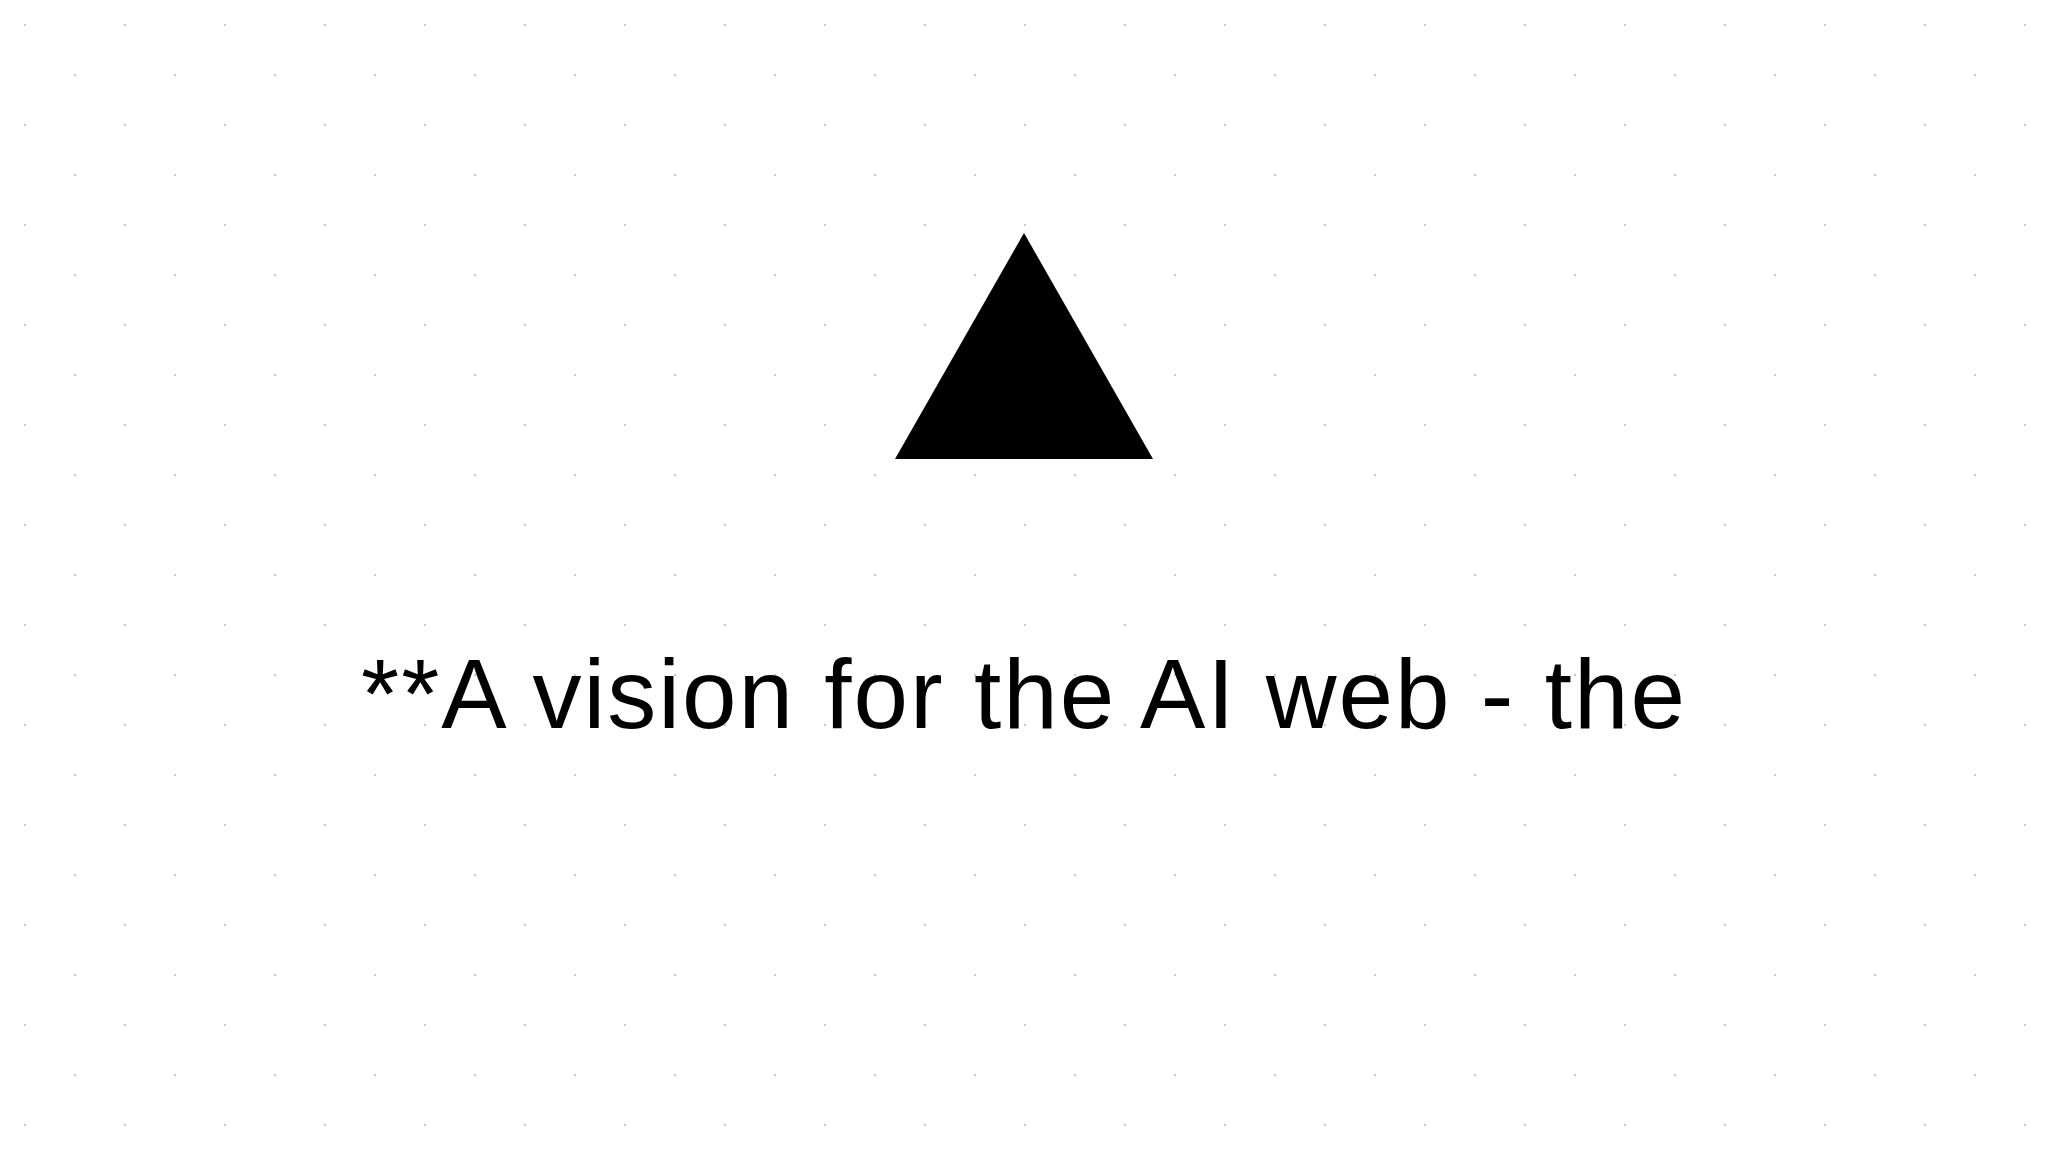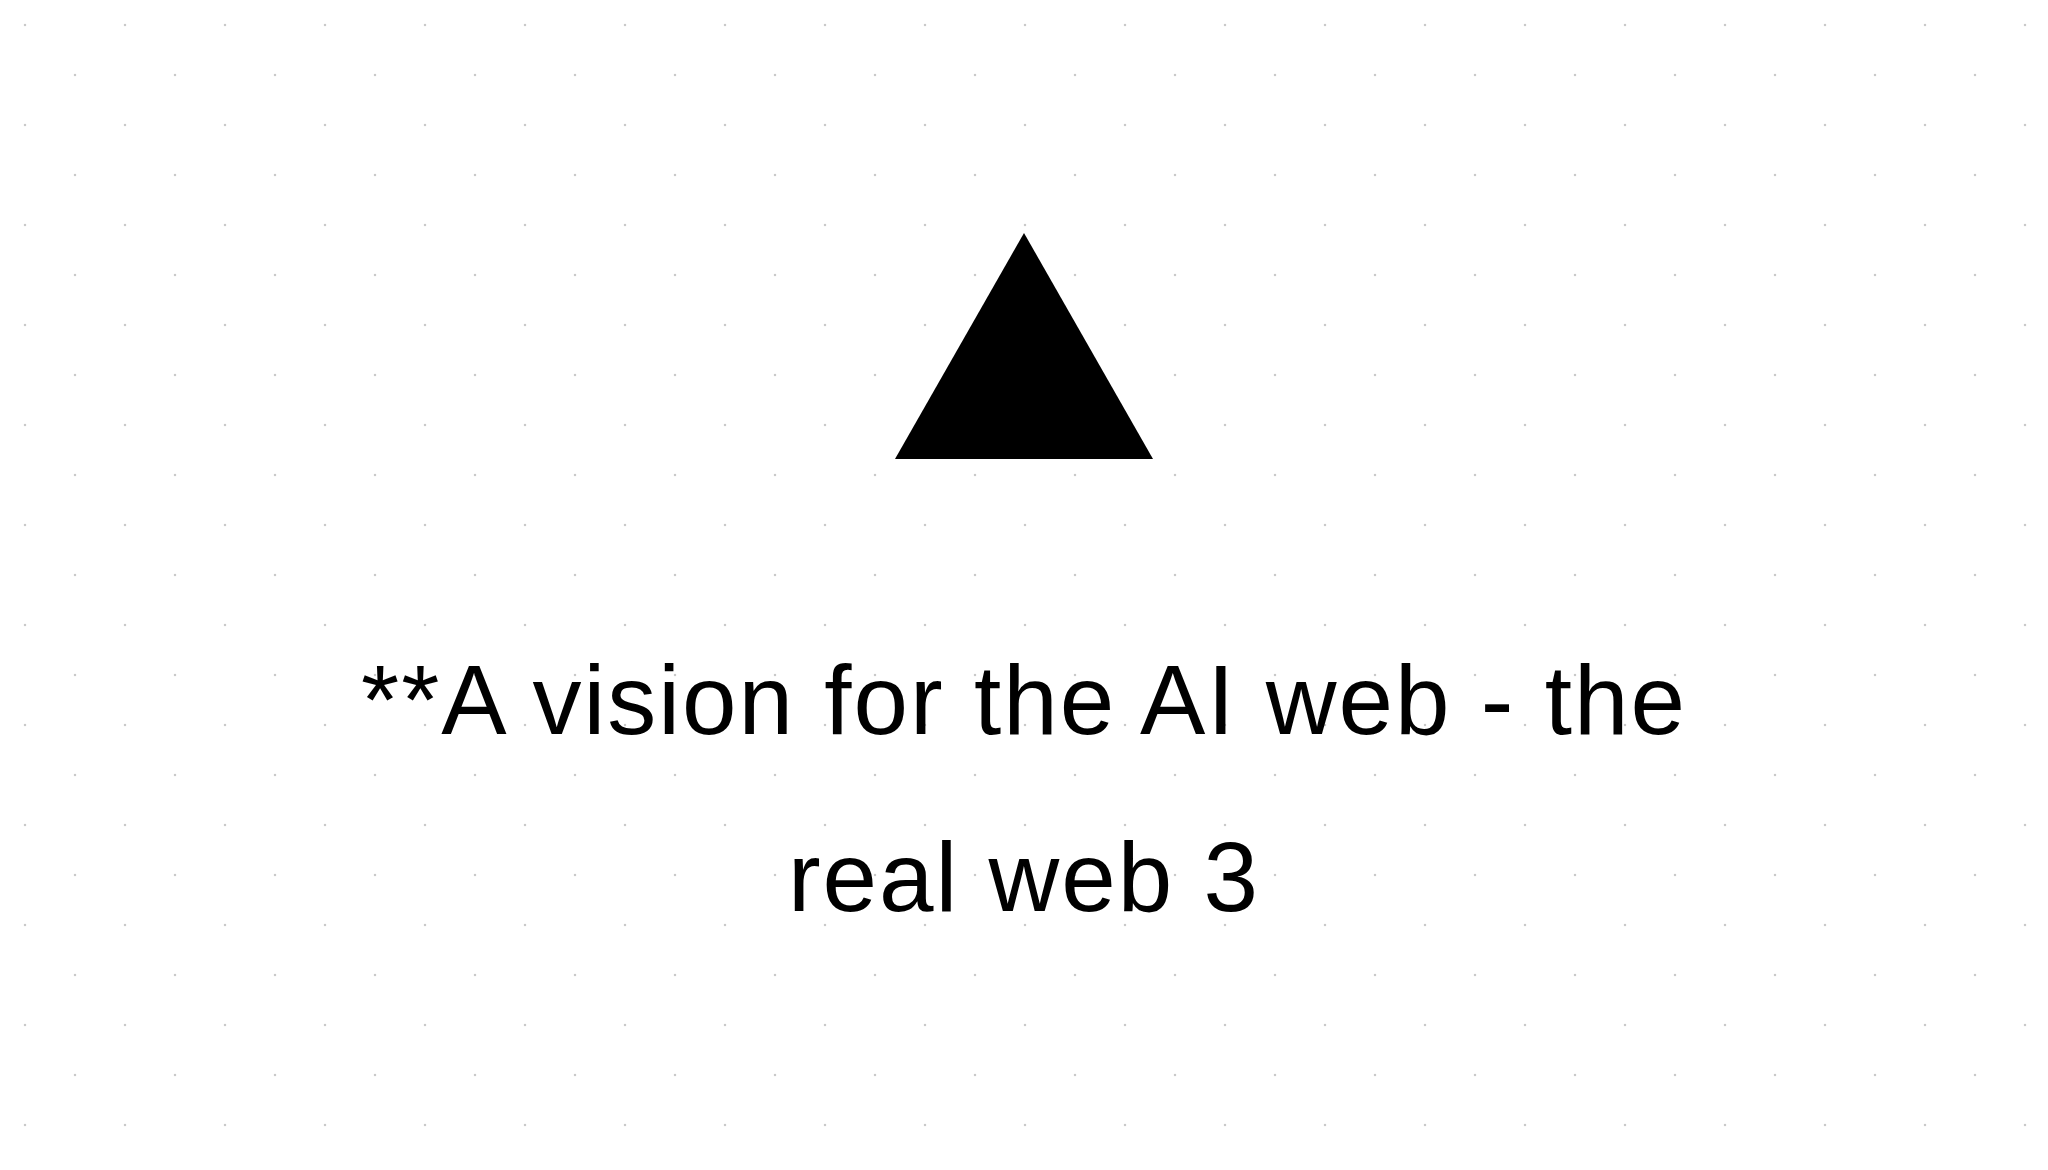--- a/index.html
+++ b/index.html
@@ -28,21 +28,21 @@
     height: 226px;
     background: #000000;
     -webkit-clip-path: polygon(50% 0, 100% 100%, 0 100%);
     clip-path: polygon(50% 0, 100% 100%, 0 100%);
   }
   .title {
     position: absolute;
     top: 606px;
     left: 0;
     right: 0;
-    margin: 6px;
+    margin: 0;
     text-align: center;
     color: #000000;
     font-size: 98px;
     line-height: 177px;
     font-weight: 400;
     letter-spacing: 2px;
   }
   .title .line {
     display: block;
     white-space: nowrap;
@@ -50,16 +50,15 @@
 </style>
 </head>
 <body>
 
 <div class="stage">
 
   <div class="triangle"></div>
 
   <h1 class="title">
     <span class="line">**A vision for the AI web - the</span>
-    <span class="line">real web 3</span>
   </h1>
 
 </div>
 
 </body></html>

